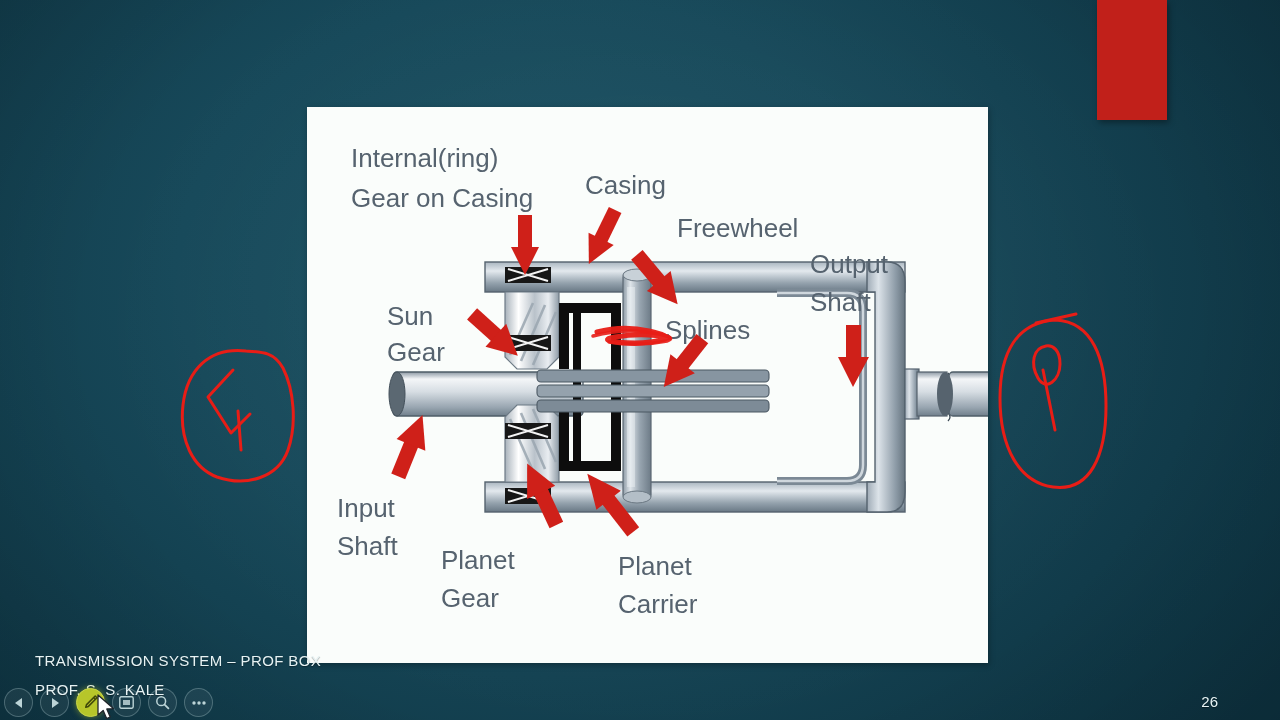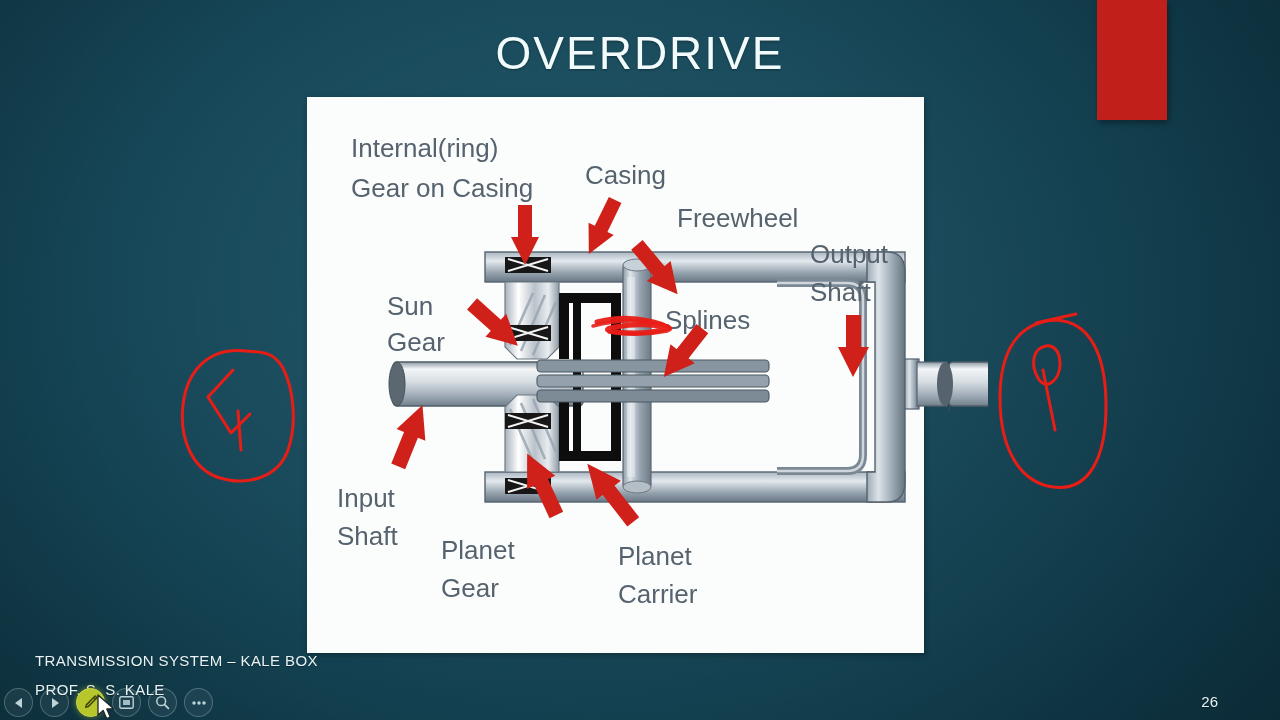--- a/index.html
+++ b/index.html
@@ -29,21 +29,21 @@
     text-shadow:0 1px 2px rgba(0,0,0,0.35);
   }
   
   #top-right-rect {
     position:absolute; left:1097px; top:0px; width:70px; height:120px;
     background:#c1201a;
     box-shadow:2px 3px 6px rgba(0,0,0,0.35);
   }
   
   #diagram-panel {
-    position:absolute; left:307px; top:97px; width:617px; height:556px;
+    position:absolute; left:307px; top:107px; width:681px; height:556px;
     background:#fafdfb;
     box-shadow:1px 2px 6px rgba(0,0,0,0.30);
   }
   #diagram-svg { display:block; width:681px; height:556px; }
   
   .footer-line {
     position:absolute; left:35px;
     color:#e7f3f4; font-size:15px; letter-spacing:0.4px;
     text-shadow:0 1px 1px rgba(0,0,0,0.35);
     white-space:nowrap;
@@ -83,21 +83,20 @@
 </style>
 </head>
 <body>
 
 <div id="stage">
 
   <div id="vignette"></div>
 
   <div id="top-right-rect"></div>
 
-  <div id="slide-title">OVERDRIVE</div>
 
   <div id="diagram-panel">
     <svg id="diagram-svg" viewBox="0 0 681 556" xmlns="http://www.w3.org/2000/svg">
       <defs>
         <linearGradient id="gMetalH" x1="0" y1="0" x2="0" y2="1">
           <stop offset="0%" stop-color="#b9c3cb"></stop>
           <stop offset="22%" stop-color="#f1f4f7"></stop>
           <stop offset="52%" stop-color="#cdd5dc"></stop>
           <stop offset="100%" stop-color="#7b8a96"></stop>
         </linearGradient>
@@ -303,21 +302,21 @@
     </g>
 
     <g stroke="#e81d16" fill="none" stroke-width="3" stroke-linecap="round" stroke-linejoin="round">
       <path d="M 1056 320 C 1017 322 1000 352 1000 398 C 1000 448 1019 482 1053 487 C 1090 492 1106 456 1106 406 C 1106 358 1092 322 1056 320 Z"></path>
       <path d="M 1036 323 L 1076 314"></path>
       <path d="M 1046 346 C 1033 348 1030 364 1038 378 C 1046 392 1060 380 1060 364 C 1060 350 1053 345 1046 346 Z"></path>
       <path d="M 1043 370 L 1055 430"></path>
     </g>
   </svg>
 
-  <div class="footer-line" id="footer-course">TRANSMISSION SYSTEM – KALE BOX</div>
+  <div class="footer-line" id="footer-course">TRANSMISSION SYSTEM – PROF BOX</div>
   <div class="footer-line" id="footer-author">PROF. S. S. KALE</div>
   <div id="page-number">26</div>
 
   <div id="presenter-toolbar">
 
     <div class="ctl" title="Previous">
       <svg width="12" height="12" viewBox="0 0 12 12">
         <polygon points="9,1 9,11 2,6" fill="currentColor"></polygon>
       </svg>
     </div>

